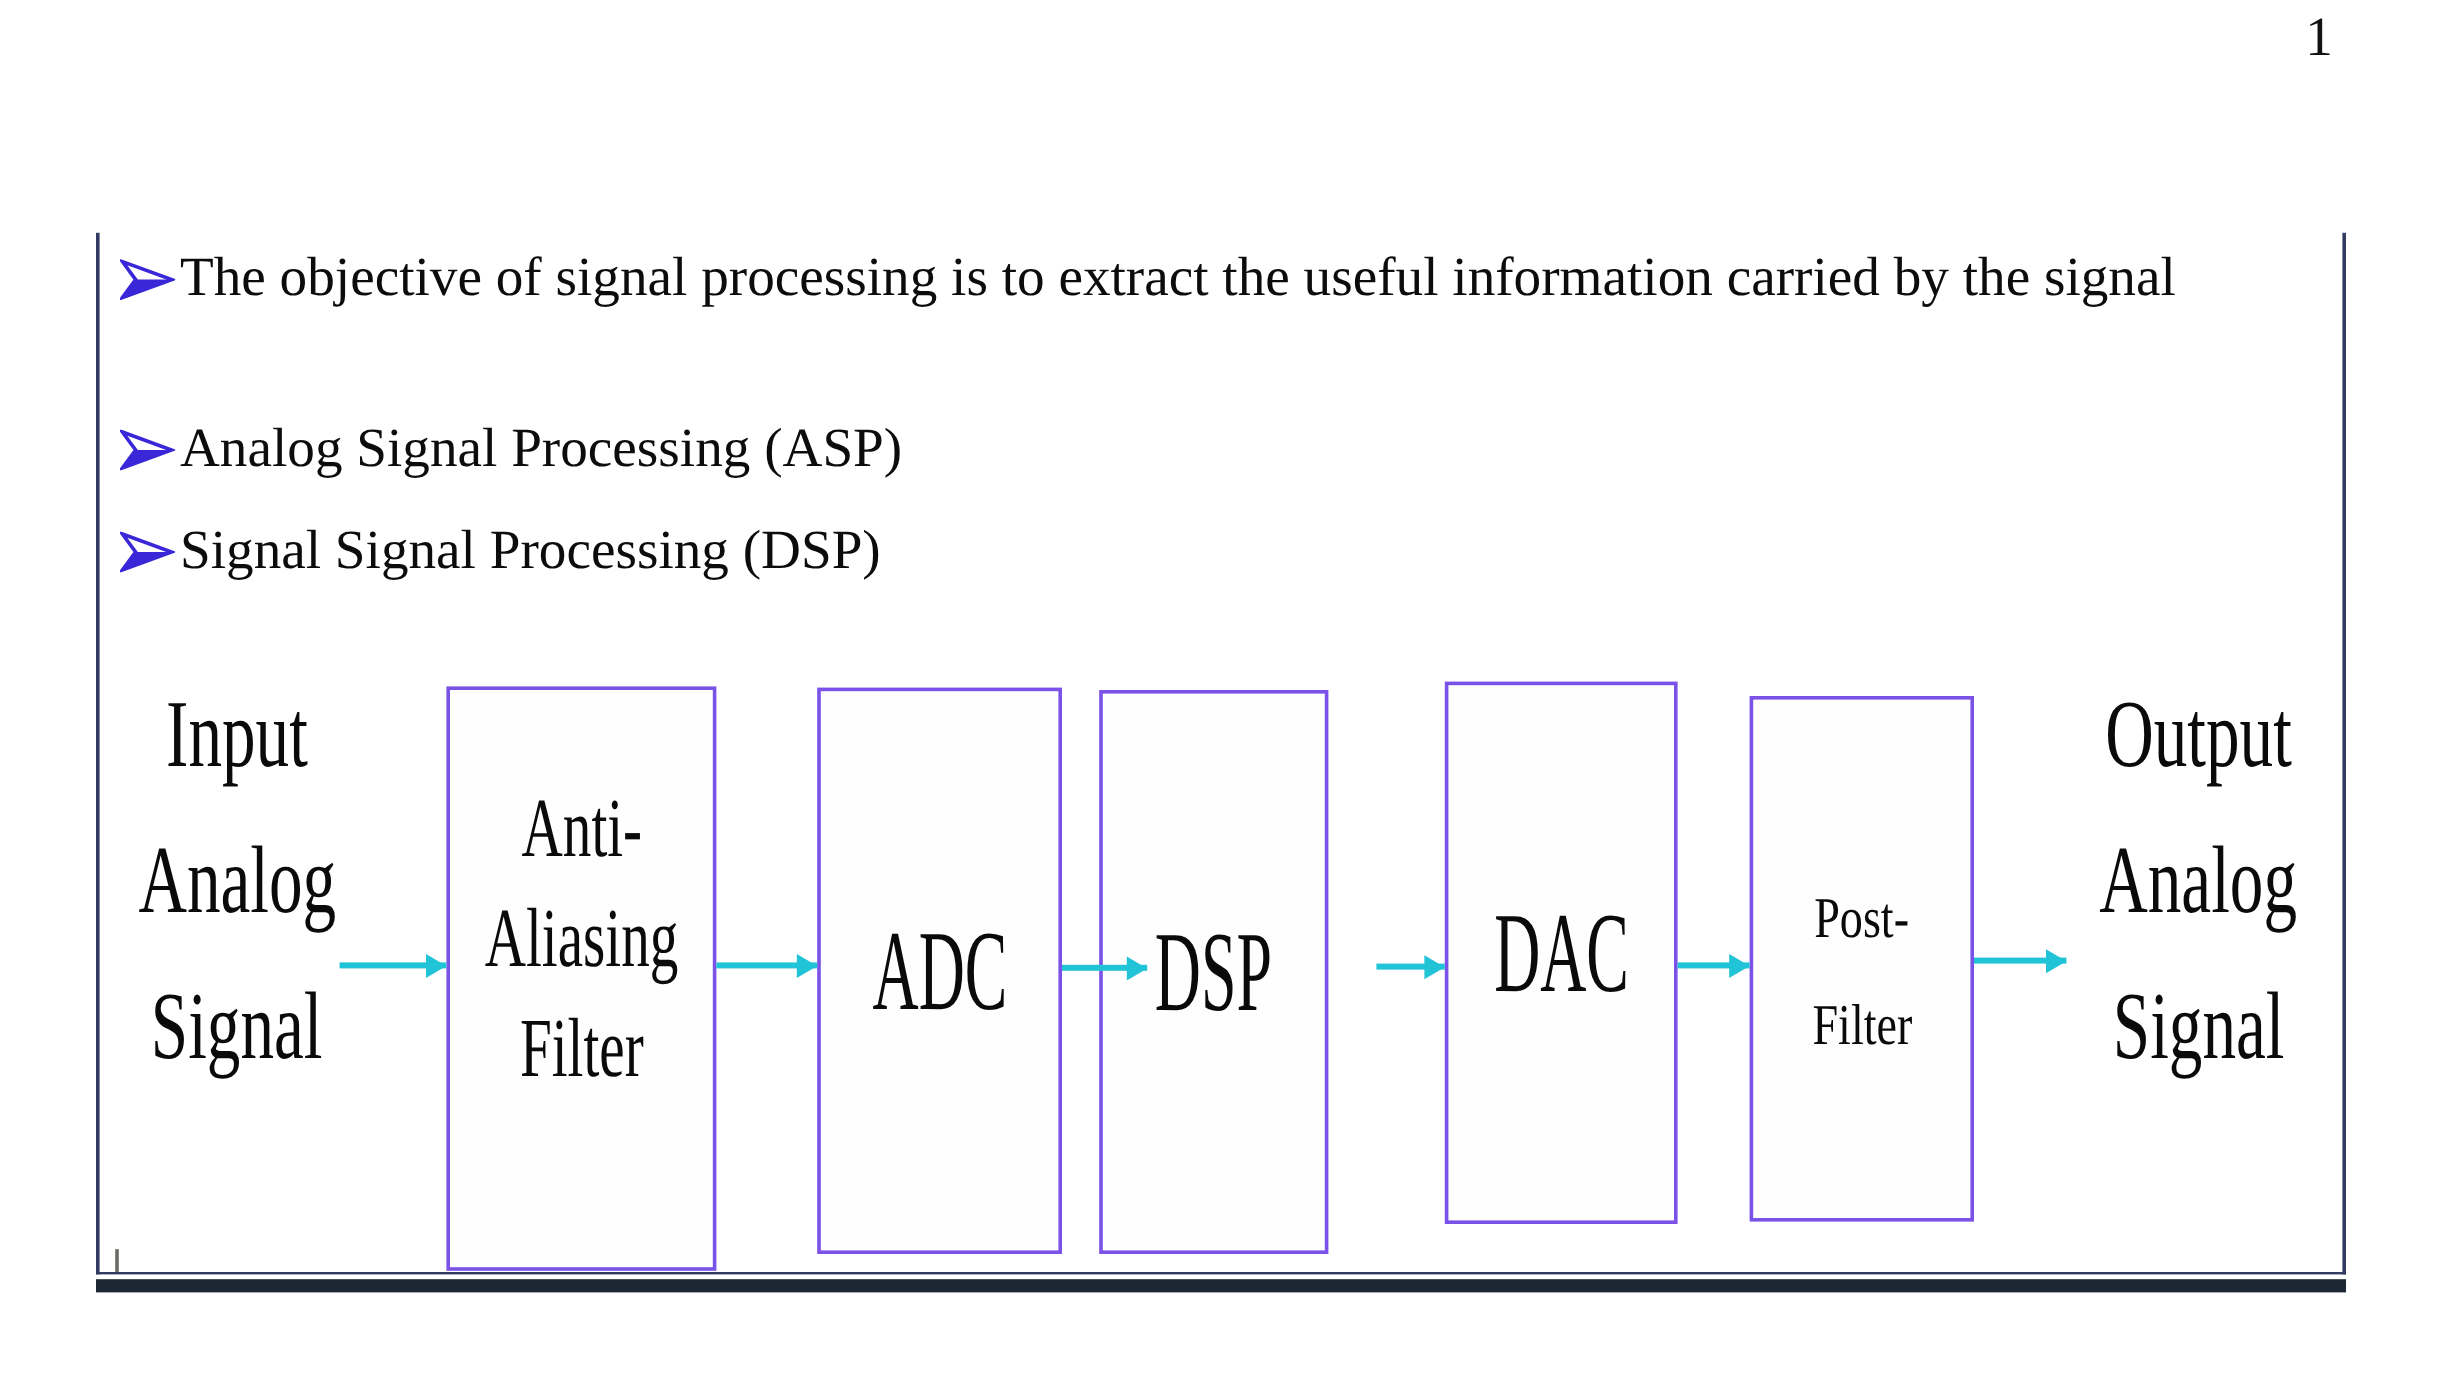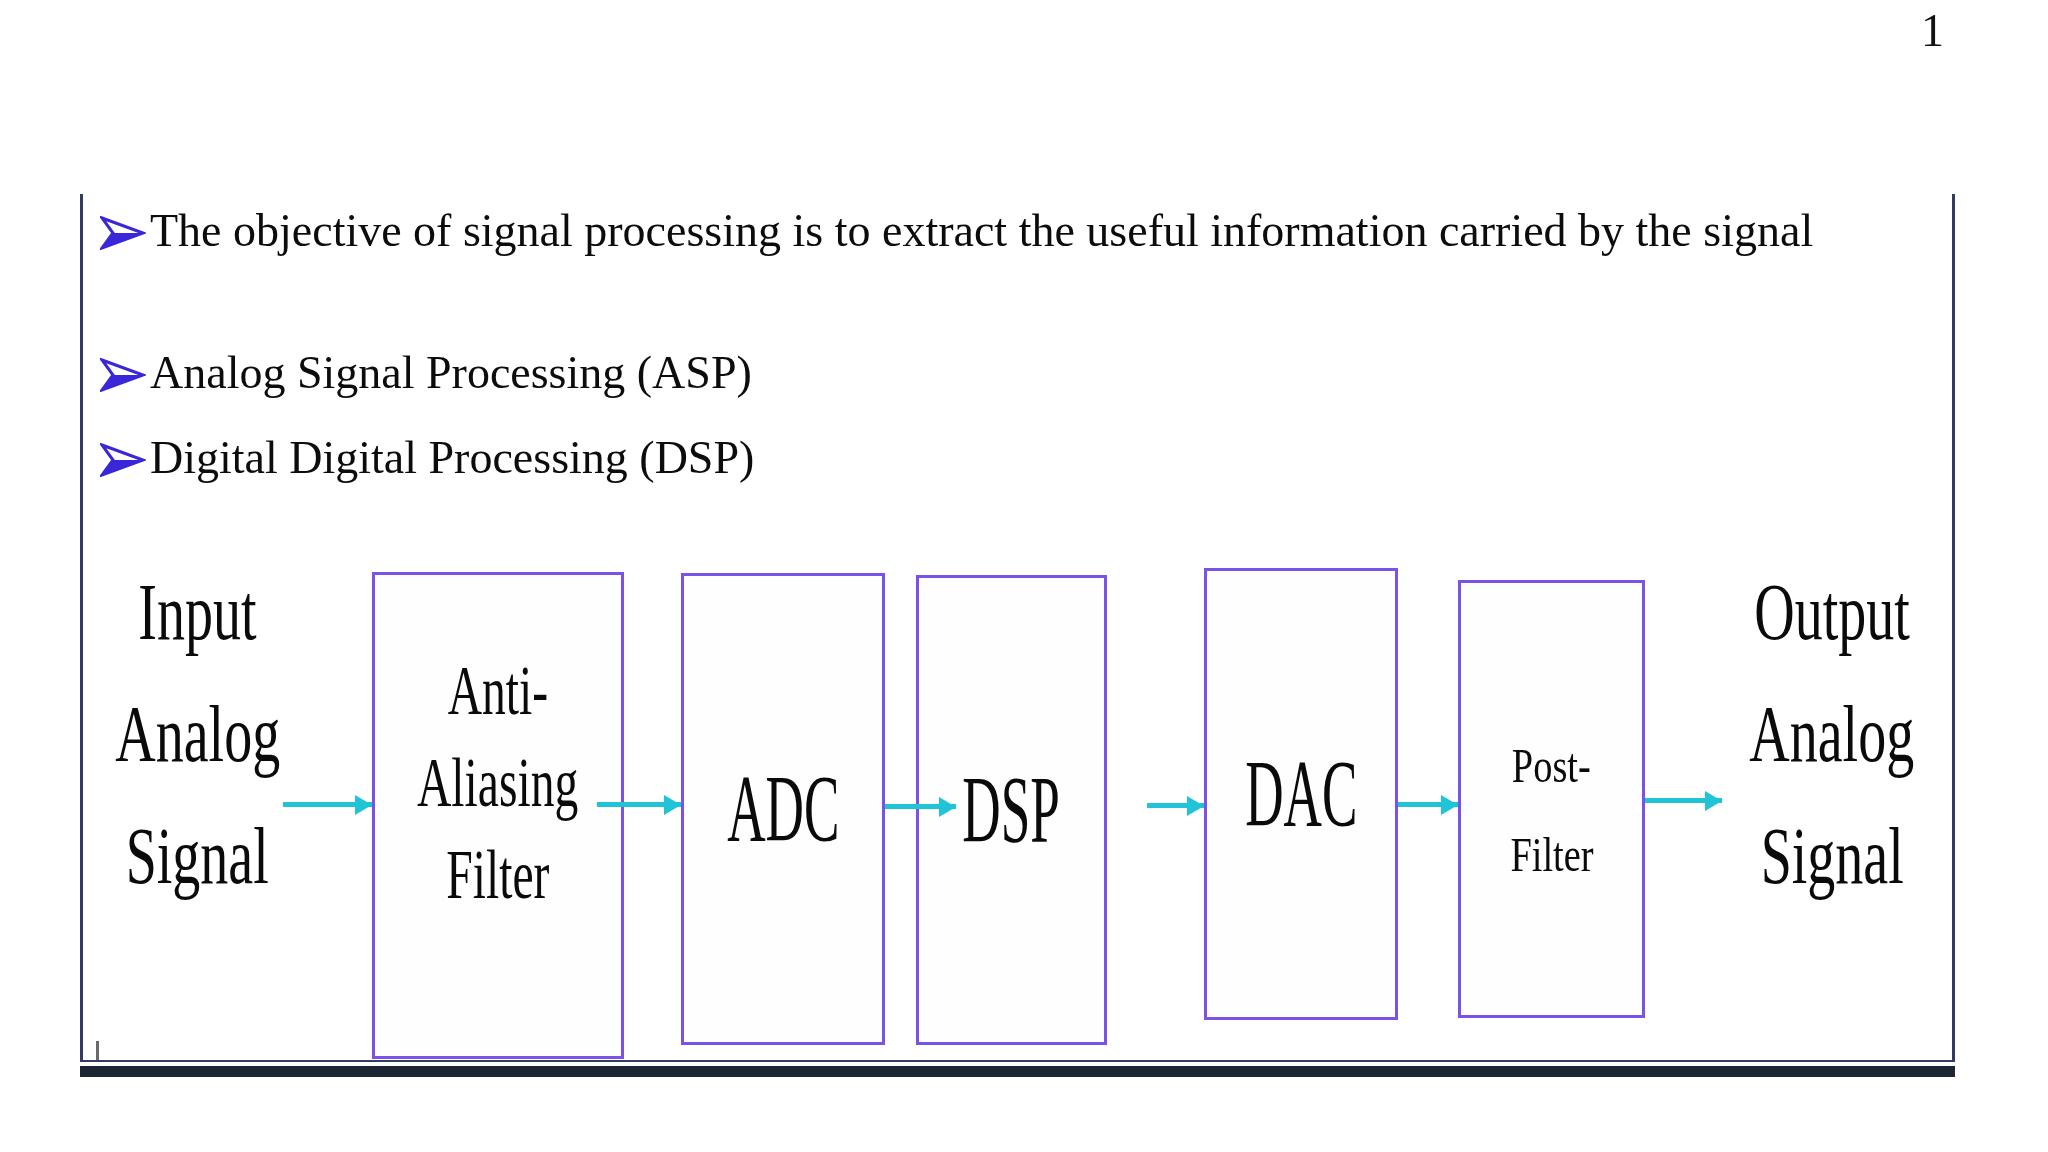--- a/index.html
+++ b/index.html
@@ -101,21 +101,21 @@
     background: #fefeff;
     display: flex;
     flex-direction: column;
     align-items: center;
     justify-content: center;
     text-align: center;
     color: #0a0a0a;
   }
   .dg-box .ln { transform: scaleX(0.68); transform-origin: center; white-space: nowrap; }
 
-  #box-anti { left: 372px; top: 572px; width: 252px; height: 487px;
+  #box-anti { left: 372px; top: 572px; width: 225px; height: 487px;
               font-size: 70px; line-height: 1; row-gap: 22px; padding-bottom: 66px; }
   #box-adc  { left: 681px; top: 573px; width: 204px; height: 472px; font-size: 95px; }
   #box-adc .ln, #box-dsp .ln, #box-dac .ln { transform: scaleX(0.56); }
   #box-dsp  { left: 916px;  top: 575px; width: 191px; height: 470px; font-size: 95px; }
   #box-dac  { left: 1204px; top: 568px; width: 194px; height: 452px; font-size: 95px; text-align: right; }
   #box-post { left: 1458px; top: 580px; width: 187px; height: 438px;
               font-size: 48px; line-height: 1; row-gap: 41px; padding-top: 22px; }
   #box-post .ln { transform: scaleX(0.80); }
 
   
@@ -181,21 +181,21 @@
   <svg class="bullet-marker" id="bullet2-marker" viewBox="0 0 46 34">
     <polygon points="2,2 43,17 2,32 13,17" fill="#ffffff" stroke="#3a27d8" stroke-width="3" stroke-linejoin="miter"></polygon>
     <polygon points="13,17 43,17 2,32" fill="#3a27d8"></polygon>
   </svg>
   <div class="bullet-text" id="bullet2-text">Analog Signal Processing (ASP)</div>
 
   <svg class="bullet-marker" id="bullet3-marker" viewBox="0 0 46 34">
     <polygon points="2,2 43,17 2,32 13,17" fill="#ffffff" stroke="#3a27d8" stroke-width="3" stroke-linejoin="miter"></polygon>
     <polygon points="13,17 43,17 2,32" fill="#3a27d8"></polygon>
   </svg>
-  <div class="bullet-text" id="bullet3-text">Digital Digital Processing (DSP)</div>
+  <div class="bullet-text" id="bullet3-text">Signal Signal Processing (DSP)</div>
 
   <div class="dg-label io-label" id="input-label">
     <div class="ln">Input</div>
     <div class="ln">Analog</div>
     <div class="ln">Signal</div>
   </div>
 
   <div class="dg-box" id="box-anti">
     <div class="ln">Anti-</div>
     <div class="ln">Aliasing</div>

